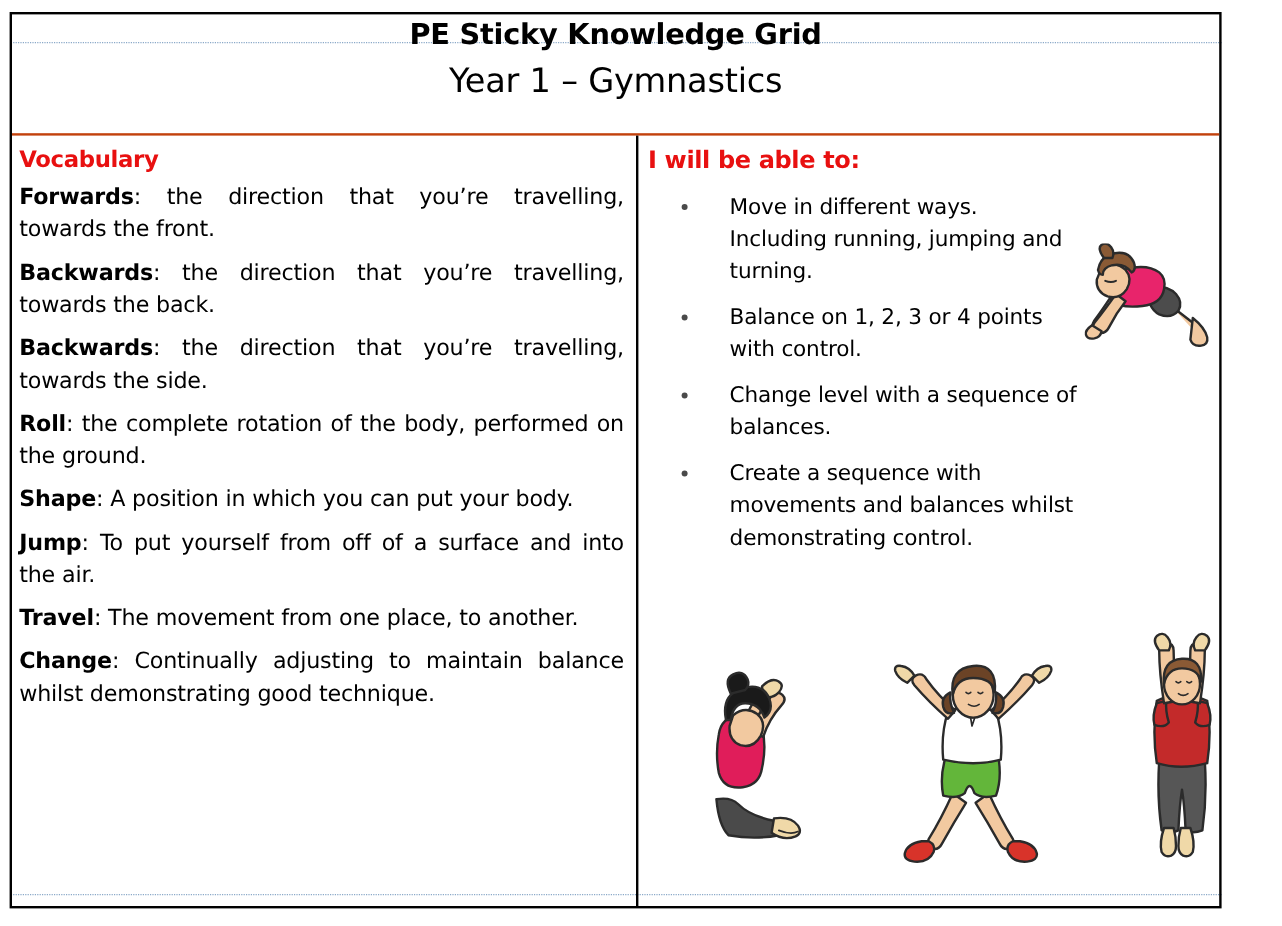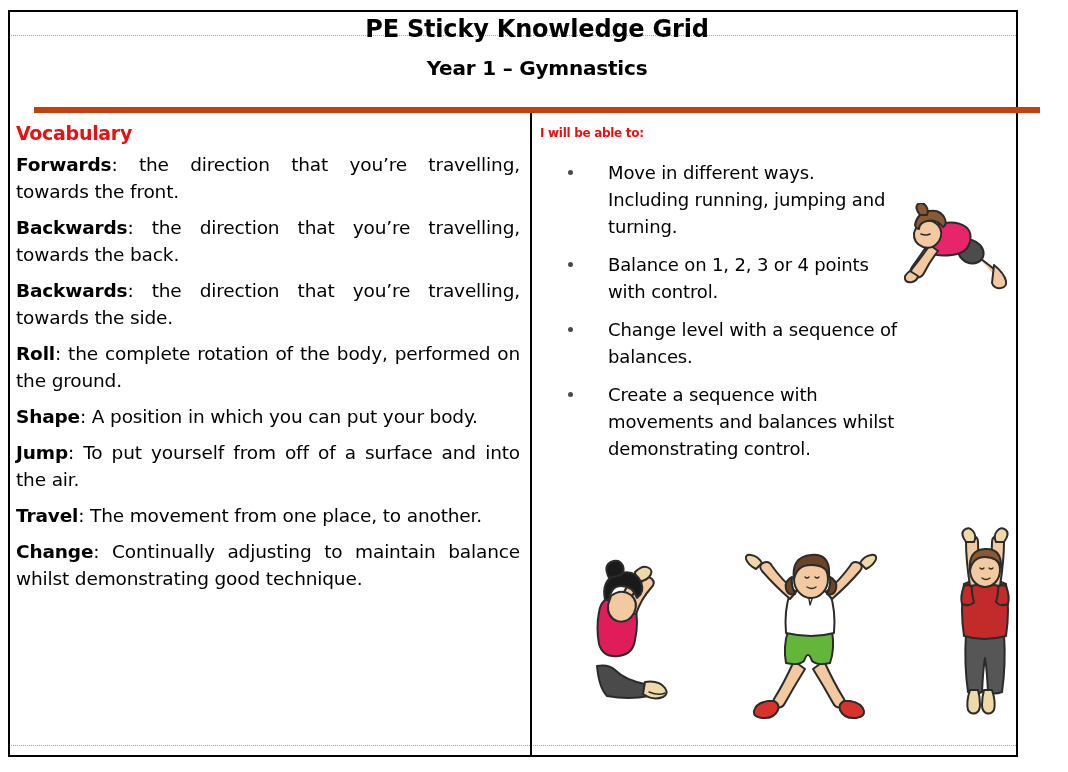--- a/index.html
+++ b/index.html
@@ -41,40 +41,39 @@
     z-index: 10;
   }
 
   .header-row {
     position: absolute;
     left: 0;
     top: 0;
     width: 100%;
     height: 101px;
     box-sizing: border-box;
-    border-bottom: 6px solid #c2410c;
+    border-bottom: 2px solid #c2410c;
     text-align: center;
-    margin-left: 24px;
   }
   .title-line1 {
     margin: 0;
     padding-top: 2px;
     font-family: "DejaVu Sans", sans-serif;
     font-size: 24px;
     font-weight: 700;
     letter-spacing: -0.2px;
     color: #000;
     line-height: 30px;
   }
   .title-line2 {
     margin: 0;
     padding-top: 9px;
     font-family: "DejaVu Sans", sans-serif;
-    font-size: 20px;
-    font-weight: 700;
+    font-size: 28px;
+    font-weight: 400;
     letter-spacing: -0.2px;
     color: #000;
     line-height: 30px;
   }
 
   .body-row {
     position: absolute;
     left: 0;
     top: 101px;
     right: 0;
@@ -103,21 +102,21 @@
   
   .section-heading {
     margin: 0 0 6px 0;
     font-size: 19px;
     font-weight: 700;
     color: #e81010;
     line-height: 24px;
     letter-spacing: -0.3px;
   }
   .section-heading.right {
-    font-size: 12px;
+    font-size: 20px;
     margin-bottom: 2px;
   }
 
   
   .vocab-list {
     margin: 0;
     padding: 0;
     list-style: none;
   }
   .vocab-item {

